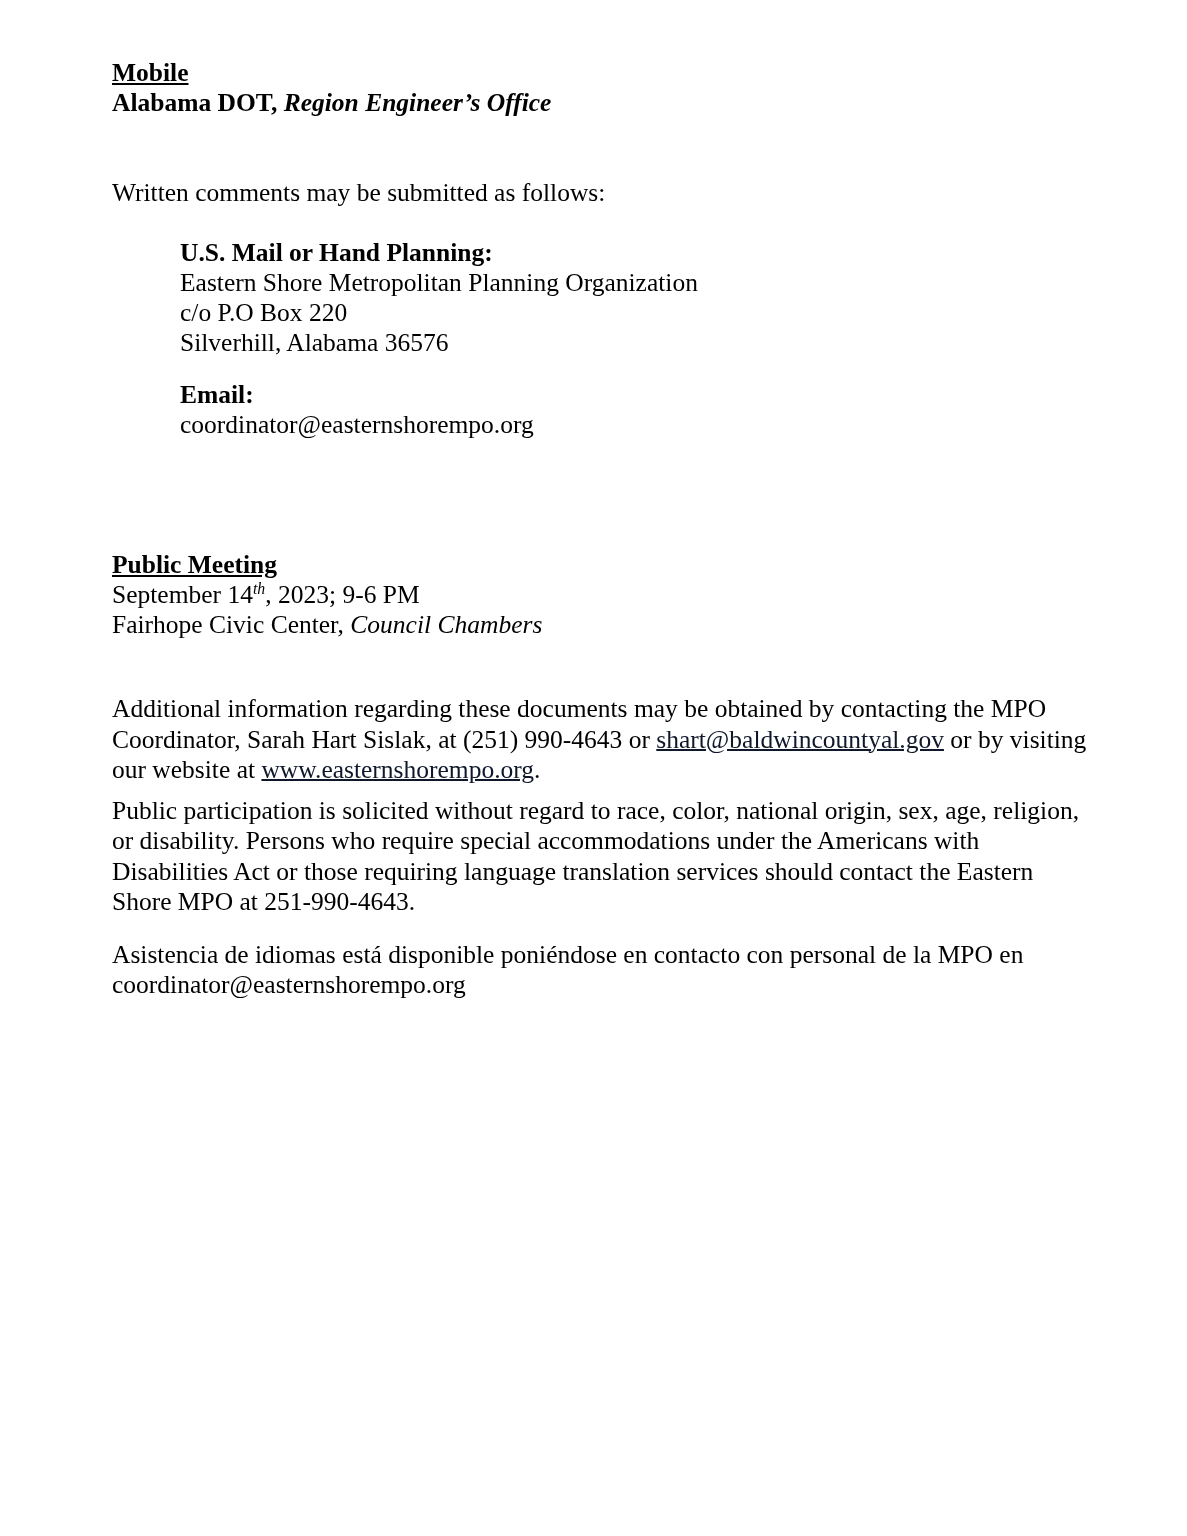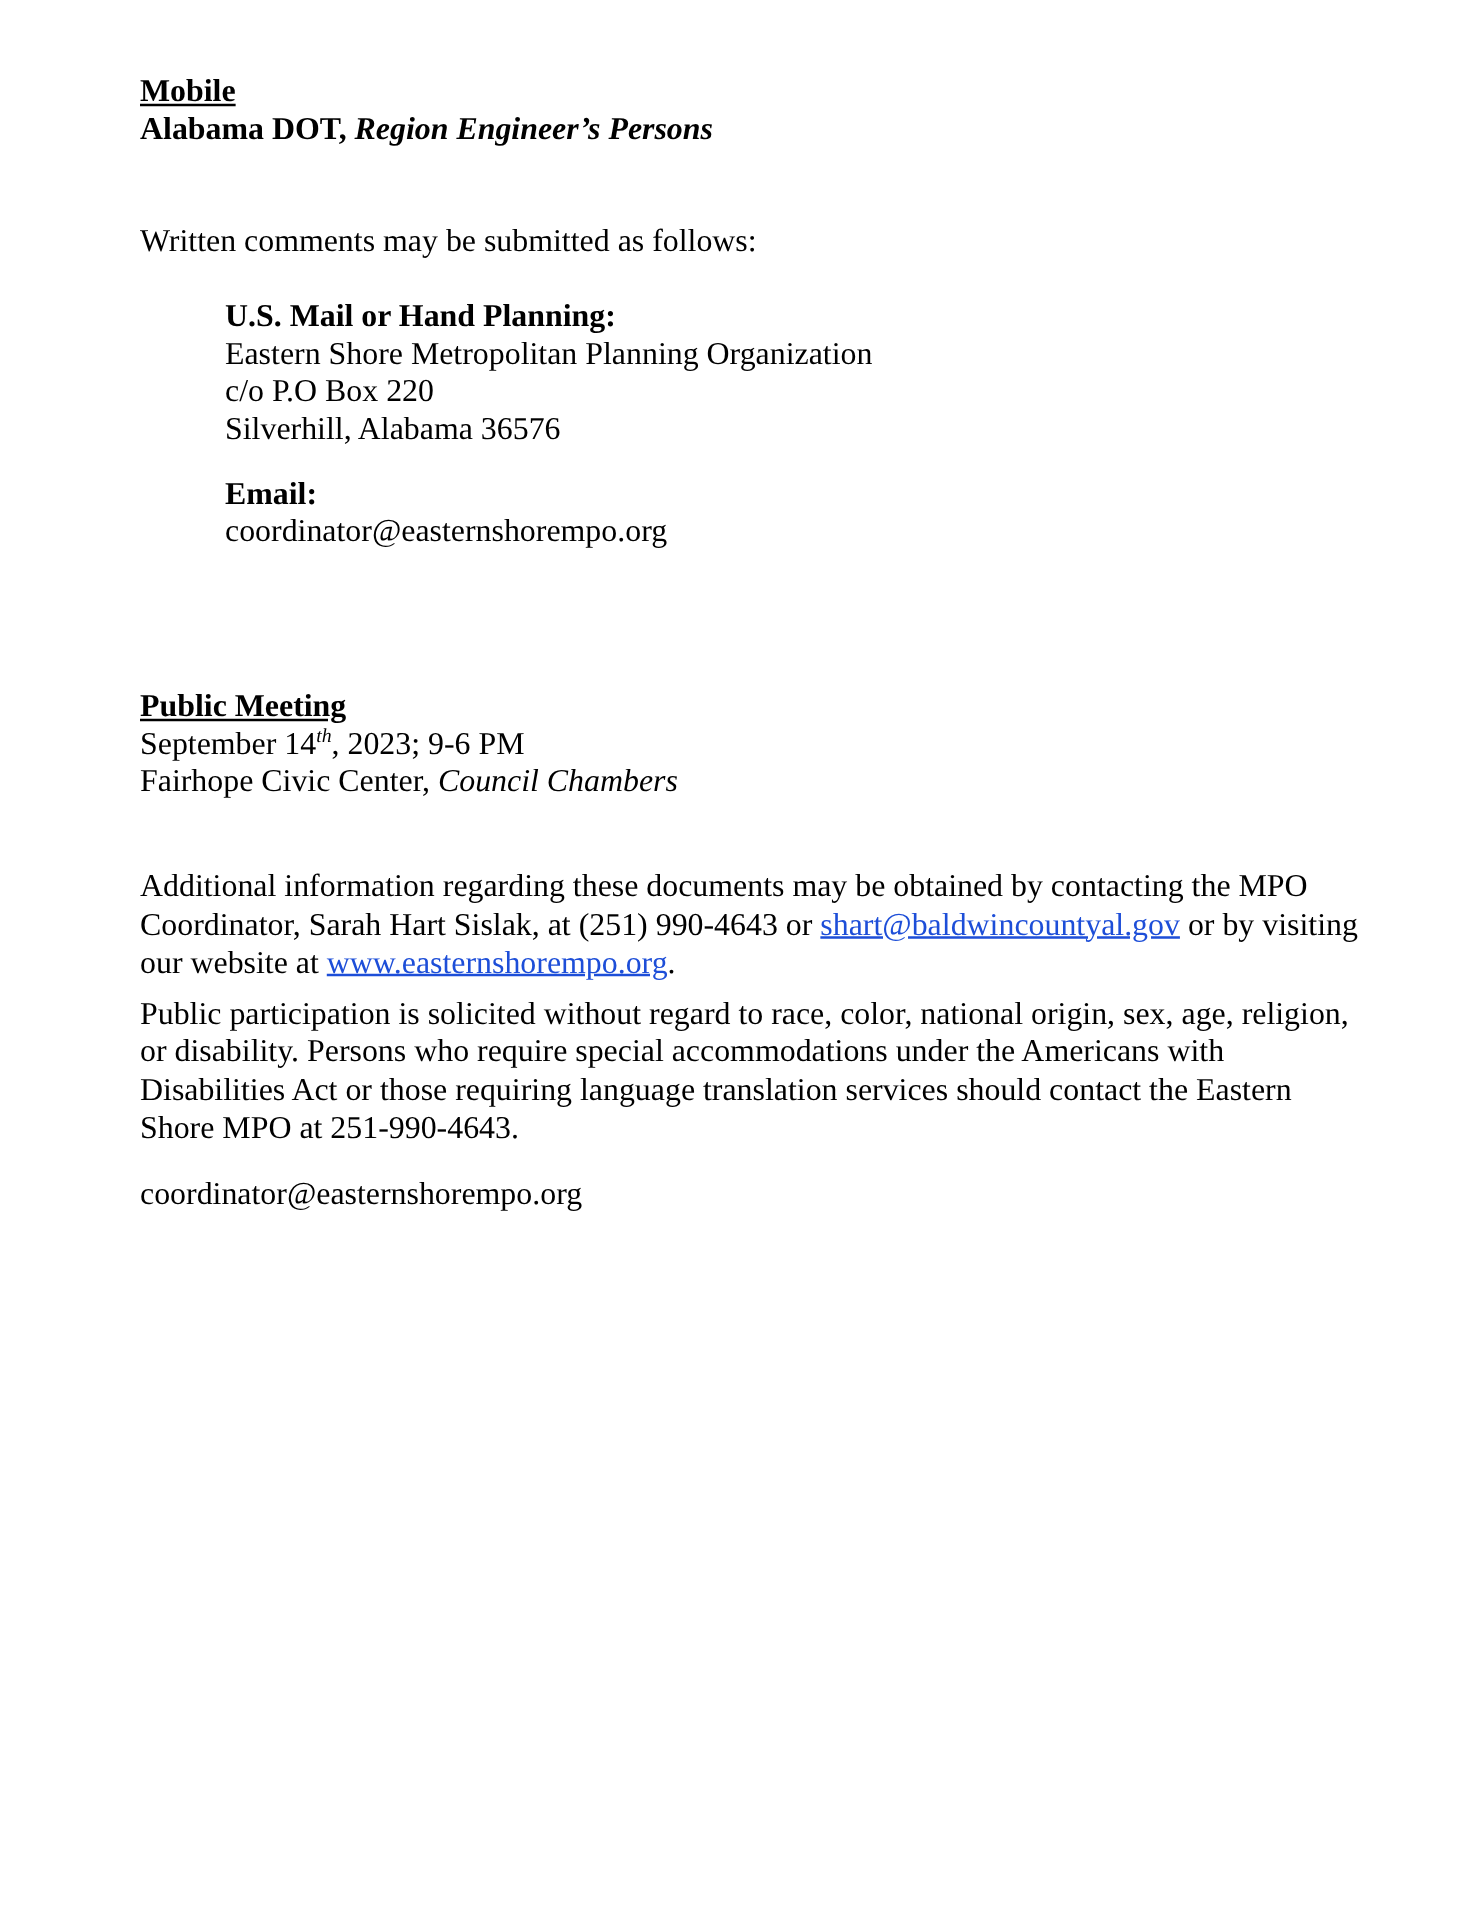--- a/index.html
+++ b/index.html
@@ -43,41 +43,41 @@
     text-underline-offset: 2px;
   }
   .indent {
     margin-left: 68px;
   }
   .gap-xs { height: 10px; }
   .gap-s  { height: 22px; }
   .gap-m  { height: 30px; }
   .gap-xl { height: 60px; }
   .link {
-    color: #1d4ed8;
+    color: #0f172a;
     text-decoration: underline;
     text-underline-offset: 1px;
     cursor: pointer;
   }
   sup {
     font-size: 0.62em;
     vertical-align: super;
     line-height: 0;
     font-style: italic;
   }
   .block { margin: 0; padding: 0; }
 </style>
 </head>
 <body>
 
 <div class="page">
   <div class="content">
 
     <div class="line head-underline">Mobile</div>
-    <div class="line"><span class="b">Alabama DOT,</span><span> </span><span class="bi">Region Engineer’s Persons</span></div>
+    <div class="line"><span class="b">Alabama DOT,</span><span> </span><span class="bi">Region Engineer’s Office</span></div>
 
     <div class="gap-xl"></div>
 
     <div class="line">Written comments may be submitted as follows:</div>
 
     <div class="gap-m"></div>
 
     <div class="indent">
       <div class="line b">U.S. Mail or Hand Planning:</div>
       <div class="line">Eastern Shore Metropolitan Planning Organization</div>
@@ -102,16 +102,17 @@
     <div style="height:54px"></div>
 
     <p class="para block"><span>Additional information regarding these documents may be obtained by contacting the MPO Coordinator, Sarah Hart Sislak, at (251) 990-4643 or </span><a class="link" href="#">shart@baldwincountyal.gov</a><span> or by visiting our website at </span><a class="link" href="#">www.easternshorempo.org</a><span>.</span></p>
 
     <div class="gap-xs"></div>
 
     <p class="para block">Public participation is solicited without regard to race, color, national origin, sex, age, religion, or disability. Persons who require special accommodations under the Americans with Disabilities Act or those requiring language translation services should contact the Eastern Shore MPO at 251-990-4643.</p>
 
     <div class="gap-s"></div>
 
+    <div class="line">Asistencia de idiomas está disponible poniéndose en contacto con personal de la MPO en</div>
     <div class="line">coordinator@easternshorempo.org</div>
 
   </div>
 </div>
 
 </body></html>

